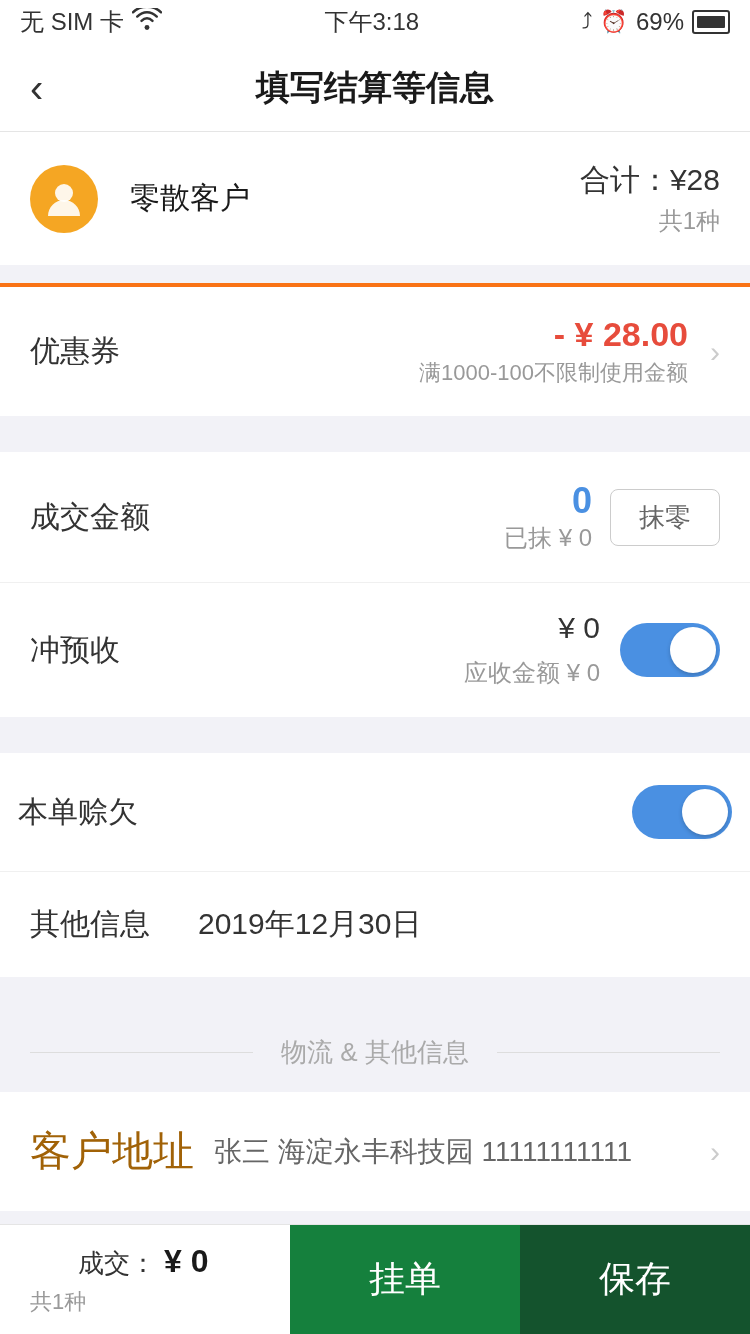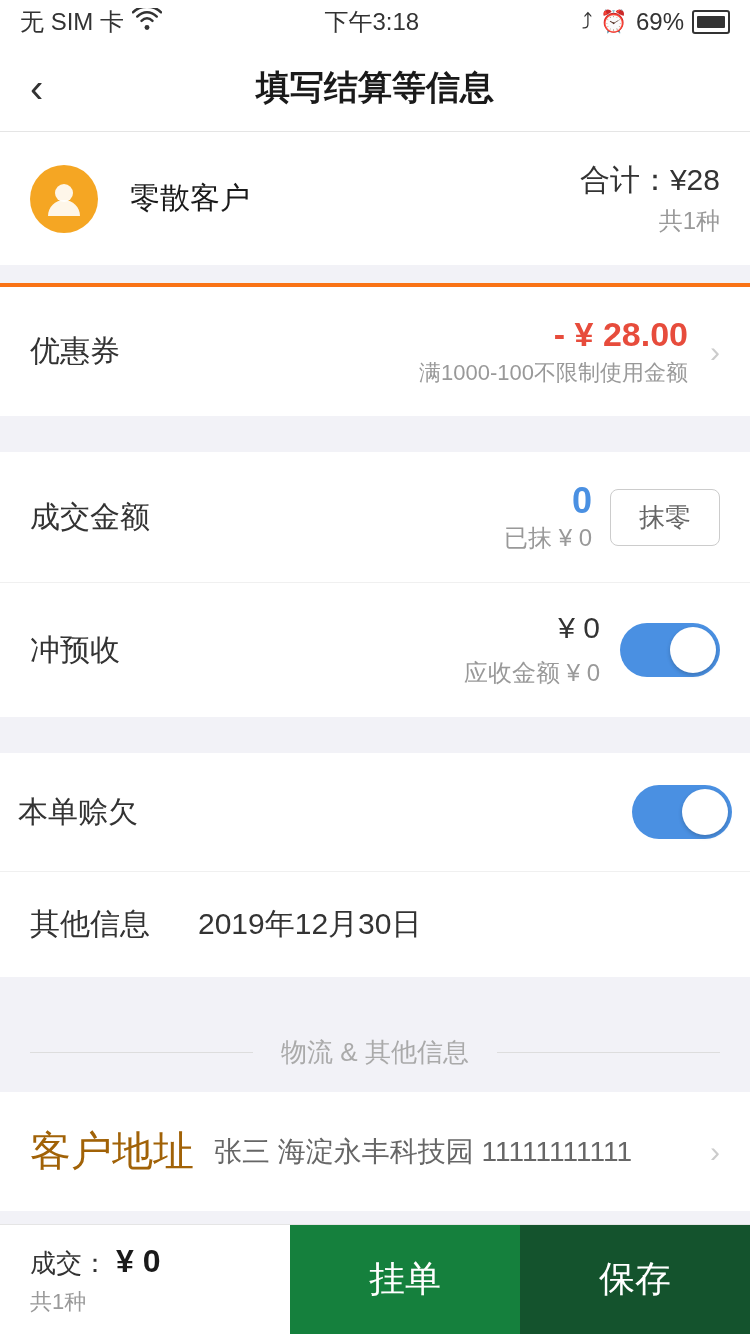--- a/index.html
+++ b/index.html
@@ -327,20 +327,21 @@
     .bottom-summary {
       flex: 1;
       padding: 0 30px;
     }
     .bottom-deal {
       font-size: 26px;
       color: #333;
       display: flex;
       gap: 8px;
       align-items: baseline;
+      margin-left: 48px;
     }
     .bottom-deal-amount {
       font-size: 32px;
       color: #1a1a1a;
       font-weight: 600;
     }
     .bottom-count {
       font-size: 22px;
       color: #999;
       margin-top: 6px;

